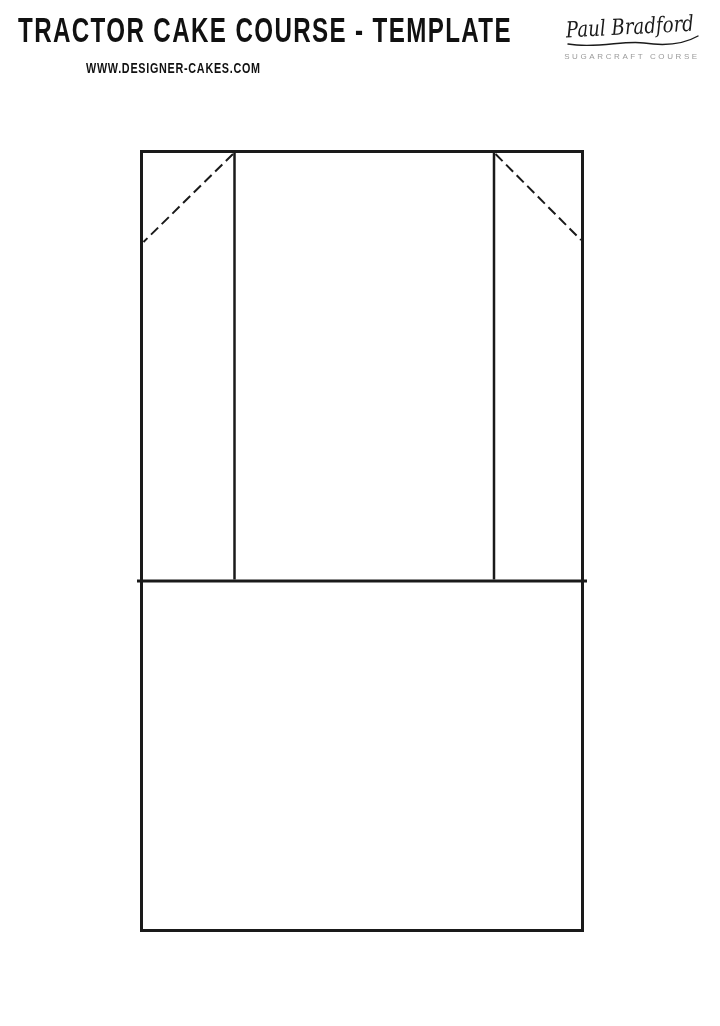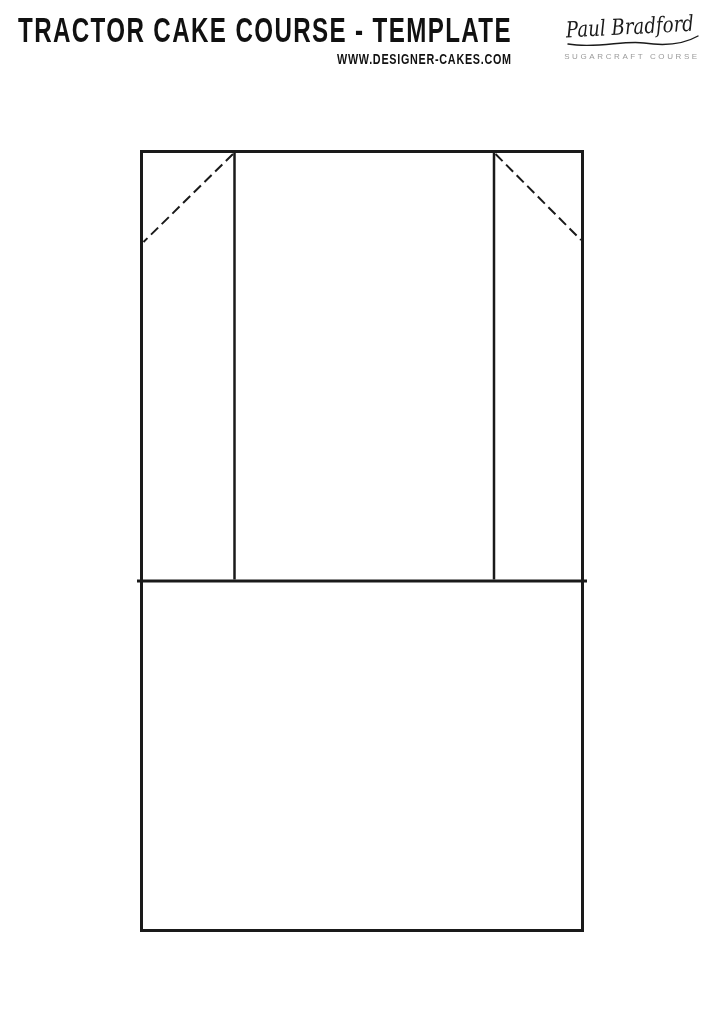--- a/index.html
+++ b/index.html
@@ -30,23 +30,23 @@
     font-size: 35px;
     font-weight: bold;
     line-height: 0.95;
     letter-spacing: 2px;
     color: #111111;
     white-space: nowrap;
     transform: scaleX(0.69);
     transform-origin: left top;
   }
   .website-row {
-    margin-top: 4px;
+    margin-top: 13px;
     width: 494px;
-    text-align: right;
+    text-align: left;
     text-decoration: underline;
   }
   .website {
     display: inline-block;
     font-size: 15px;
     font-weight: bold;
     letter-spacing: 1px;
     color: #111111;
     white-space: nowrap;
     transform: scaleX(0.72);

